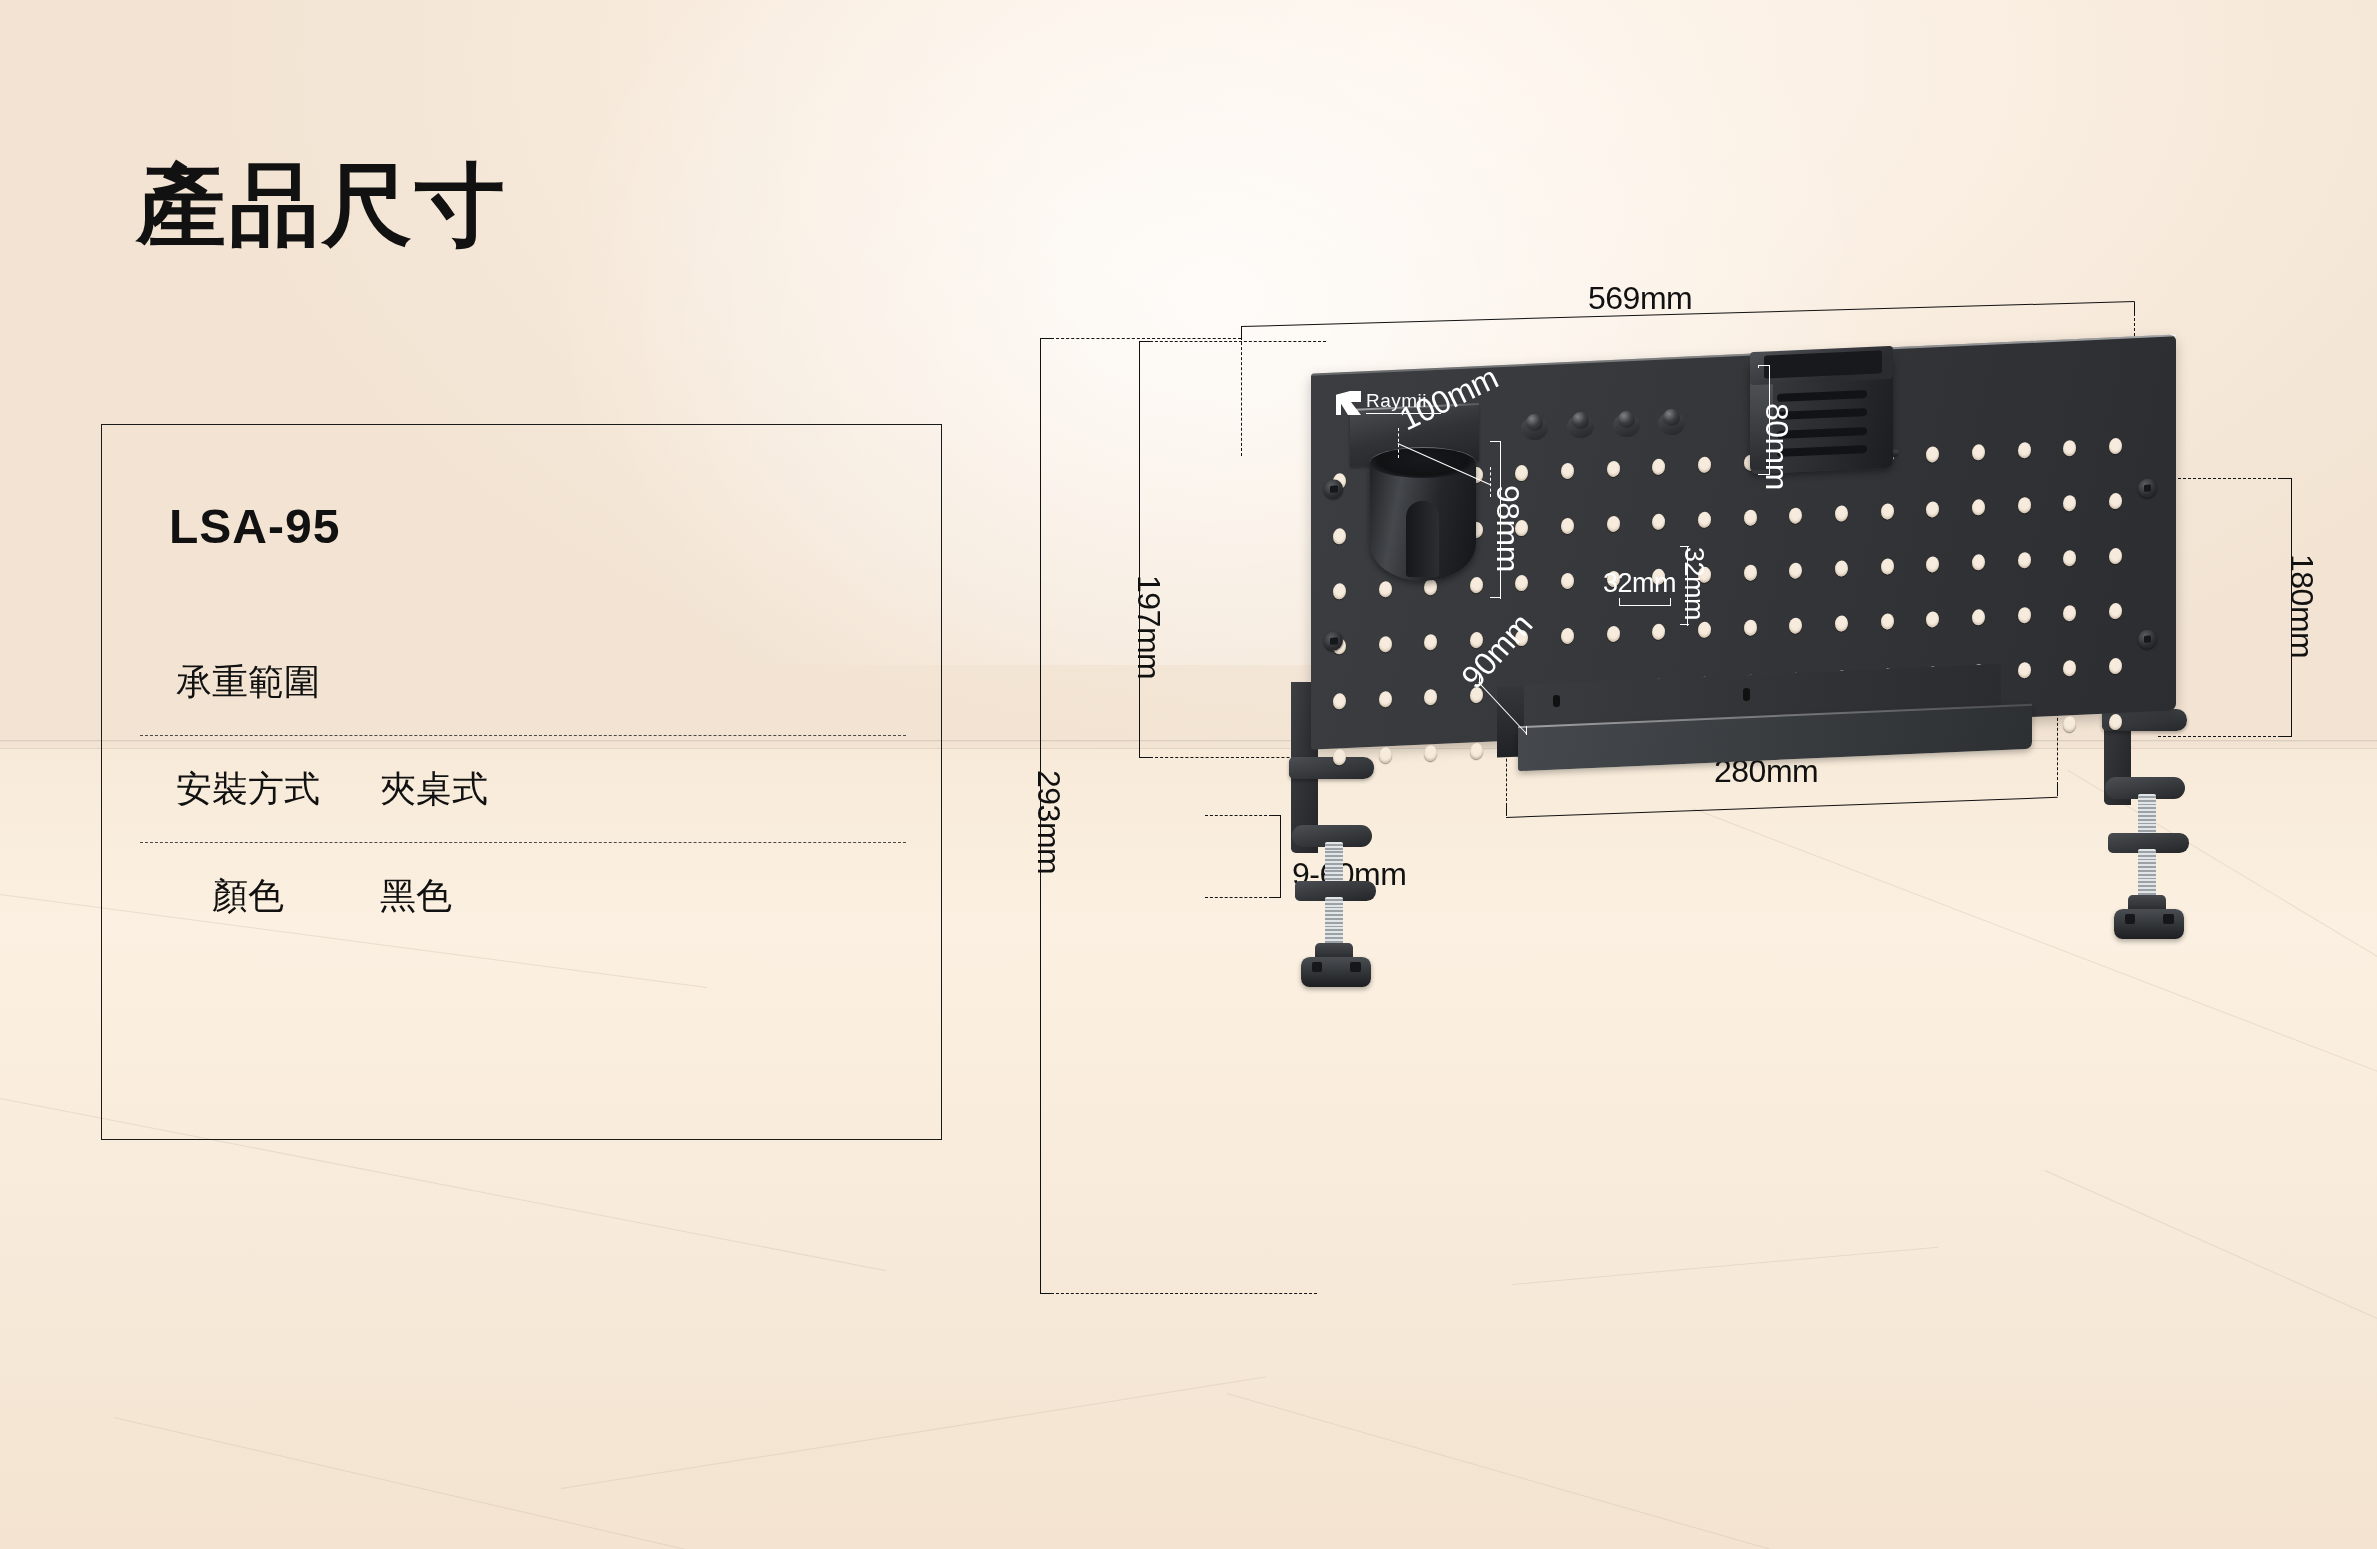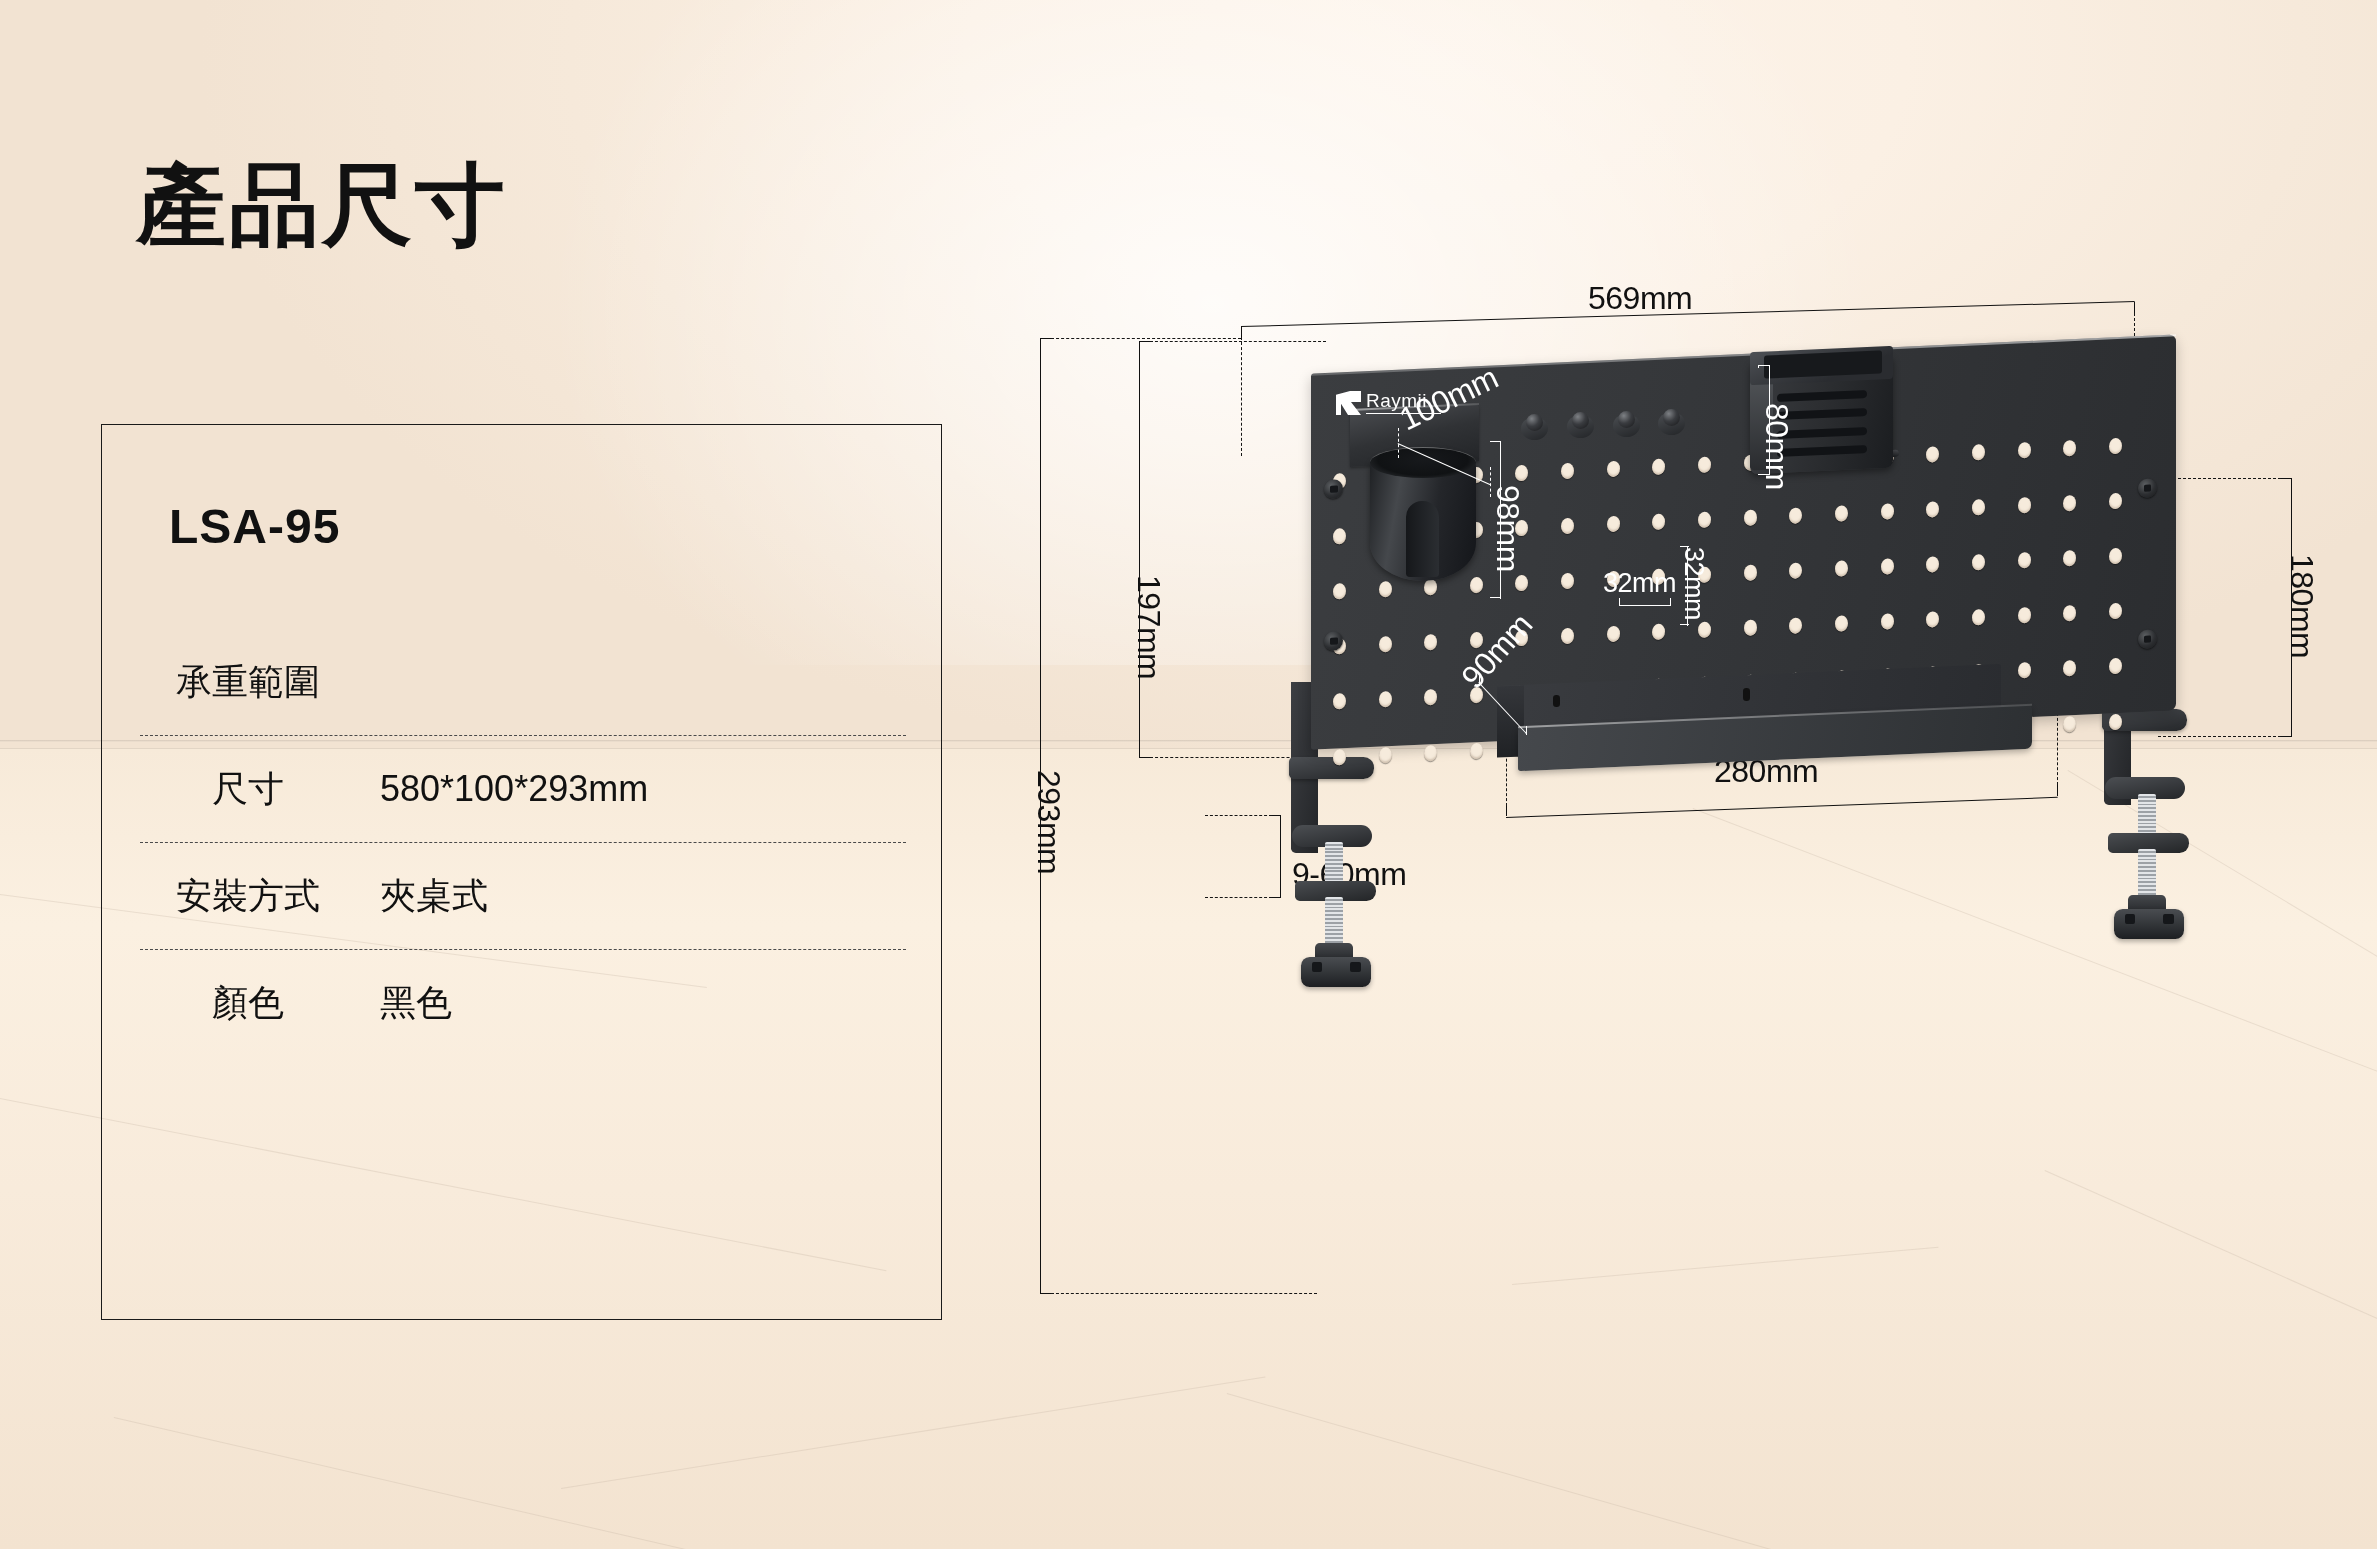--- a/index.html
+++ b/index.html
@@ -42,21 +42,21 @@
 
   
   #title {
     position:absolute; left:136px; top:145px;
     font-size:90px; font-weight:700; color:#111; letter-spacing:2.9px;
     white-space:nowrap;
   }
 
   
   #spec-card {
-    position:absolute; left:101px; top:424px; width:841px; height:896px;
+    position:absolute; left:101px; top:424px; width:841px; height:716px;
     border:1.4px solid #1a1a1a; background:transparent;
   }
   #spec-model {
     position:absolute; left:67px; top:74px;
     font-size:48px; font-weight:700; color:#111; letter-spacing:1px;
   }
   #spec-table { position:absolute; left:38px; top:204px; width:766px; }
   .spec-row {
     display:flex; align-items:center; height:107px;
     border-bottom:1.4px dashed #4a4a4a;
@@ -329,24 +329,20 @@
 
 <div id="spec-card">
   <div id="spec-model">LSA-95</div>
   <div id="spec-table">
 
 
     <div class="spec-row">
       <div class="spec-k">承重範圍</div>
     </div>
 
-    <div class="spec-row">
-      <div class="spec-k">尺寸</div>
-      <div class="spec-v">580*100*293mm</div>
-    </div>
 
     <div class="spec-row">
       <div class="spec-k">安裝方式</div>
       <div class="spec-v">夾桌式</div>
     </div>
 
     <div class="spec-row">
       <div class="spec-k">顏色</div>
       <div class="spec-v">黑色</div>
     </div>

